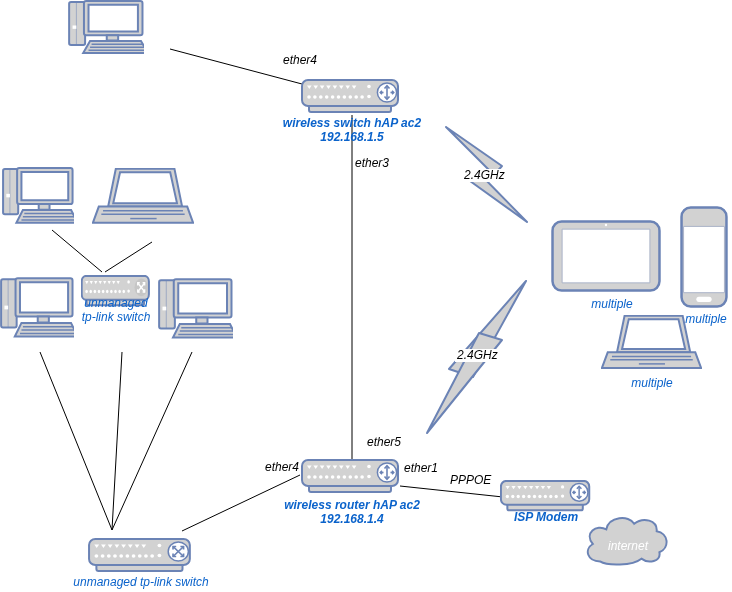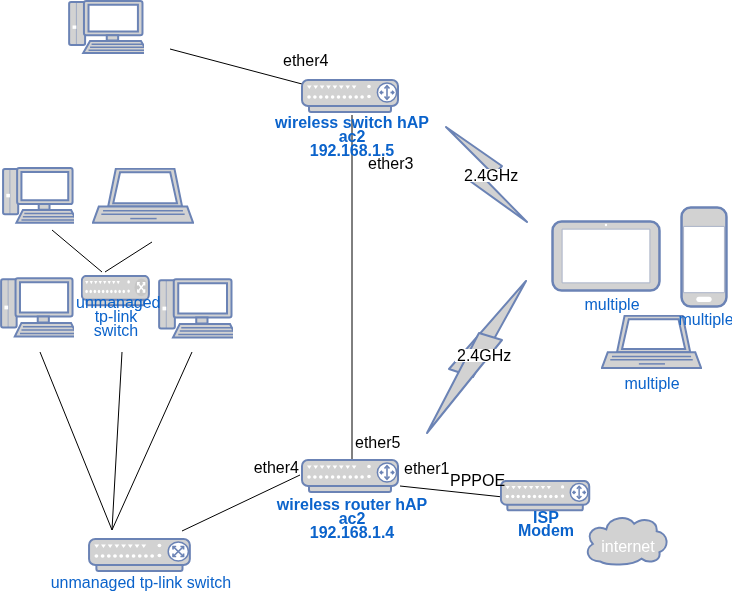--- a/index.html
+++ b/index.html
@@ -3,21 +3,21 @@
 <meta charset="utf-8">
 <style>
   html,body{margin:0;padding:0;background:#fff;}
   .stage{
     position:relative;width:732px;height:592px;background:#fff;overflow:hidden;
     font-family:"Liberation Sans", sans-serif;
   }
   .overlay{position:absolute;left:0;top:0;}
   .icon{position:absolute;}
   .lbl{
-    position:absolute;font-size:16px;color:#000;white-space:nowrap;line-height:13px;
+    position:absolute;font-size:12px;color:#000;white-space:nowrap;line-height:13px;font-style:italic;
   }
   .lbl.blue{color:var(--label-blue);}
   .lbl.bold{font-weight:bold;}
   .lbl.center{text-align:center;white-space:normal;}
   .lbl.whitebg{background:#fff;padding:0 2px;}
   .lbl.cloudtxt{color:var(--cloud-text);}
   .twolines div{line-height:14px;}
 </style>
 </head>
 <body>
@@ -205,30 +205,30 @@
       <use href="#sym-cloud"></use>
     </svg>
 
   <div class="lbl" style="left:283px;top:54px;">ether4</div>
 
   <div class="lbl blue bold center twolines" style="left:272px;top:116px;width:160px;">
     <div>wireless switch hAP ac2</div>
     <div>192.168.1.5</div>
   </div>
 
-  <div class="lbl" style="left:355px;top:157px;margin-left:13px;">ether3</div>
+  <div class="lbl" style="left:355px;top:157px;">ether3</div>
 
   <div class="lbl whitebg" style="left:462px;top:169px;">2.4GHz</div>
   <div class="lbl whitebg" style="left:455px;top:349px;">2.4GHz</div>
 
   <div class="lbl blue center" style="left:572px;top:298px;width:80px;">multiple</div>
   <div class="lbl blue center" style="left:676px;top:313px;width:60px;">multiple</div>
   <div class="lbl blue center" style="left:612px;top:377px;width:80px;">multiple</div>
 
-  <div class="lbl" style="left:355px;top:436px;">ether5</div>
+  <div class="lbl" style="left:367px;top:436px;">ether5</div>
   <div class="lbl" style="left:253px;top:461px;width:46px;text-align:right;">ether4</div>
   <div class="lbl" style="left:404px;top:462px;">ether1</div>
   <div class="lbl" style="left:450px;top:474px;">PPPOE</div>
 
   <div class="lbl blue bold center twolines" style="left:272px;top:498px;width:160px;">
     <div>wireless router hAP ac2</div>
     <div>192.168.1.4</div>
   </div>
 
   <div class="lbl blue bold center" style="left:506px;top:511px;width:80px;text-align:center;">ISP Modem</div>

